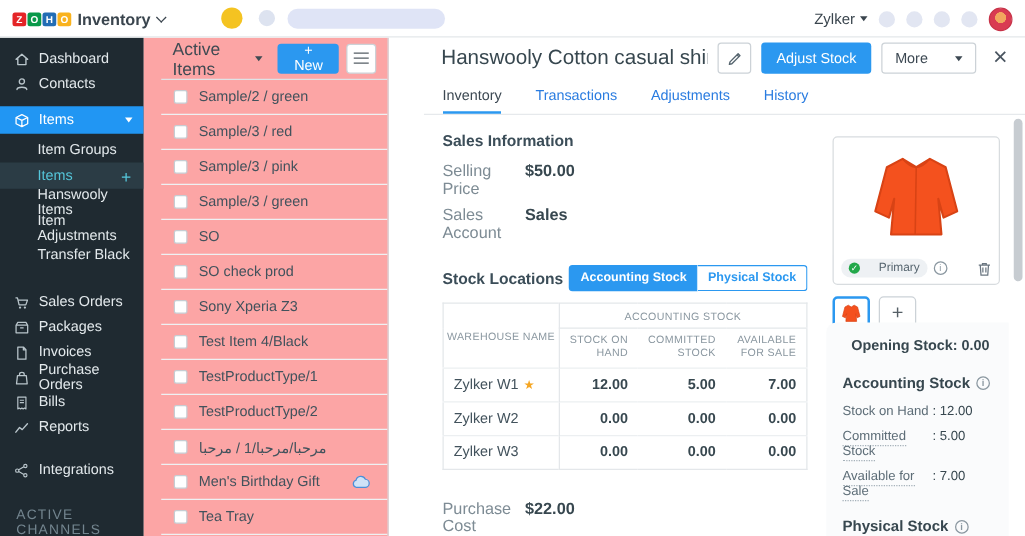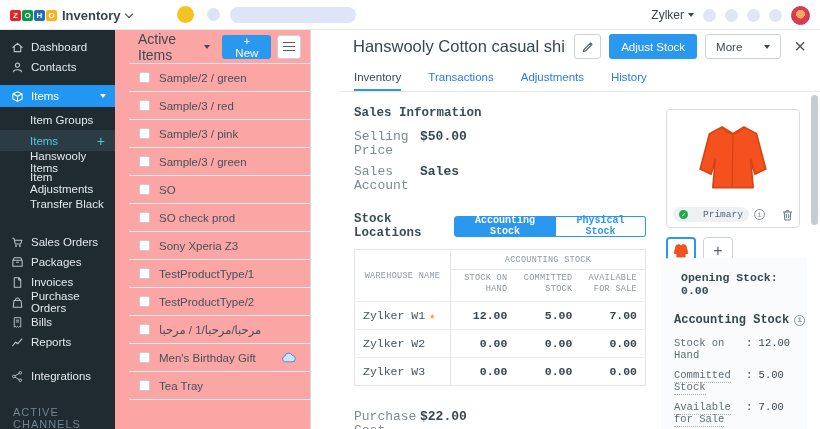--- a/index.html
+++ b/index.html
@@ -72,21 +72,21 @@
     border:none; border-radius:3px; cursor:pointer; font-family:inherit; }
   .btn-ghost { height:25px; padding:0 10px; background:#fff; color:#3c4852; font-size:11.5px;
     border:1px solid #ccd2d7; border-radius:3px; cursor:pointer; font-family:inherit;
     display:flex; align-items:center; gap:22px; }
   .close-x { margin-left:5px; cursor:pointer; color:#4a5560; }
   .close-x::before { content:"\00D7"; font-size:20px; line-height:20px; }
   .dtabs { height:29px; padding-left:15px; border-bottom:1px solid #e6e9ec; display:flex; }
   .dtab { display:inline-flex; align-items:center; height:100%; margin-right:27px; font-size:11.5px;
     color:#2a7ce0; cursor:pointer; }
   .dtab.active { color:#3c4852; box-shadow:inset 0 -2px 0 #2b98f0; }
-  .dbody { position:relative; height:337px;font-family:Liberation Mono, monospace; }
+  .dbody { position:relative; height:337px; }
 
   .left-col { position:absolute; left:15px; top:0; width:292px; }
   .sec-h { font-size:12.5px; font-weight:bold; color:#3b4d58; margin:14px 0 10px; }
   .irow { display:flex; font-size:13px; line-height:14px; margin-bottom:7px; }
   .irow .lbl { width:66px; flex-shrink:0; color:#7d8b94; padding-right:6px; }
   .irow .val { color:#37474f; font-weight:bold; }
 
   .stock-h-row { display:flex; justify-content:space-between; align-items:center; margin-top:19px; margin-bottom:9px; }
   .stock-h-row .sec-h { margin:0; }
   .toggle { display:flex; }
@@ -291,20 +291,24 @@
       <span class="cb"></span>
       <span>SO</span>
     </div>
   <div class="lrow">
       <span class="cb"></span>
       <span>SO check prod</span>
     </div>
   <div class="lrow">
       <span class="cb"></span>
       <span>Sony Xperia Z3</span>
+    </div>
+  <div class="lrow">
+      <span class="cb"></span>
+      <span>Test Item 4/Black</span>
     </div>
   <div class="lrow">
       <span class="cb"></span>
       <span>TestProductType/1</span>
     </div>
   <div class="lrow">
       <span class="cb"></span>
       <span>TestProductType/2</span>
     </div>
   <div class="lrow">

